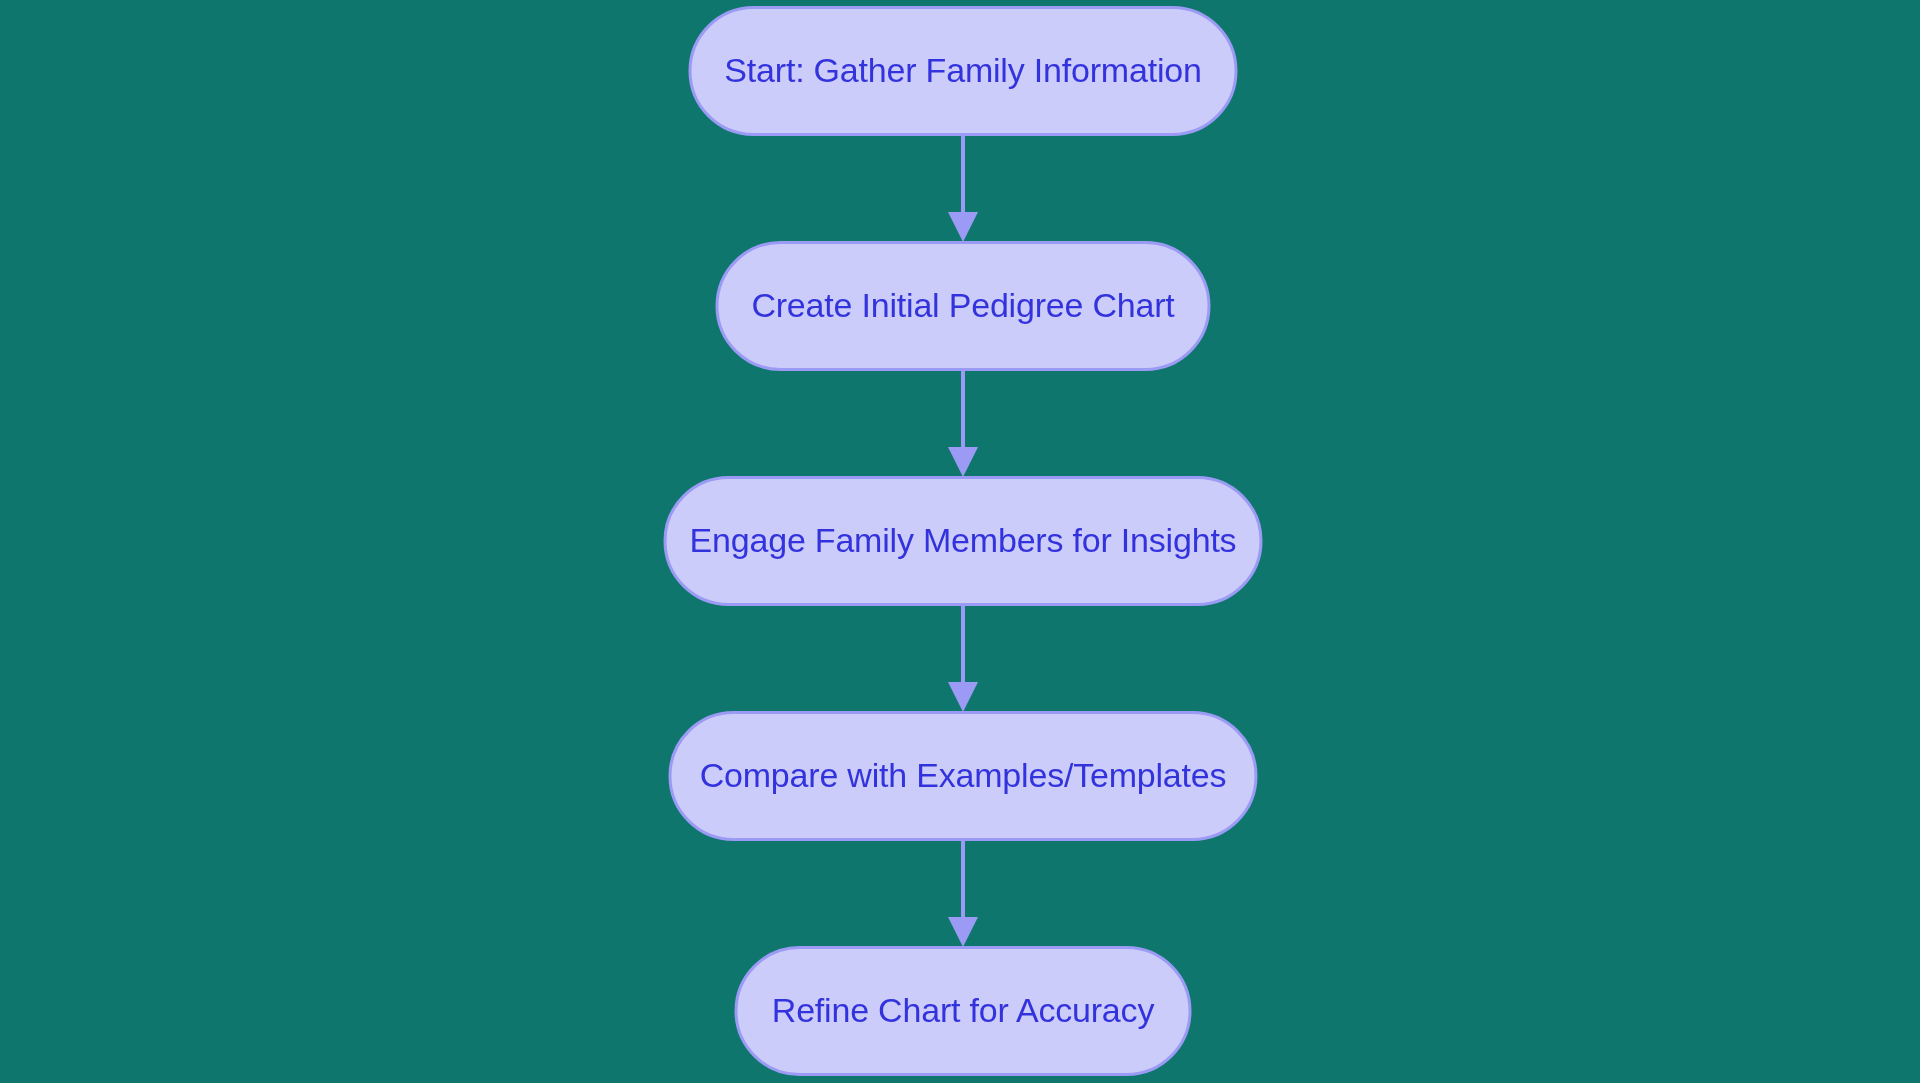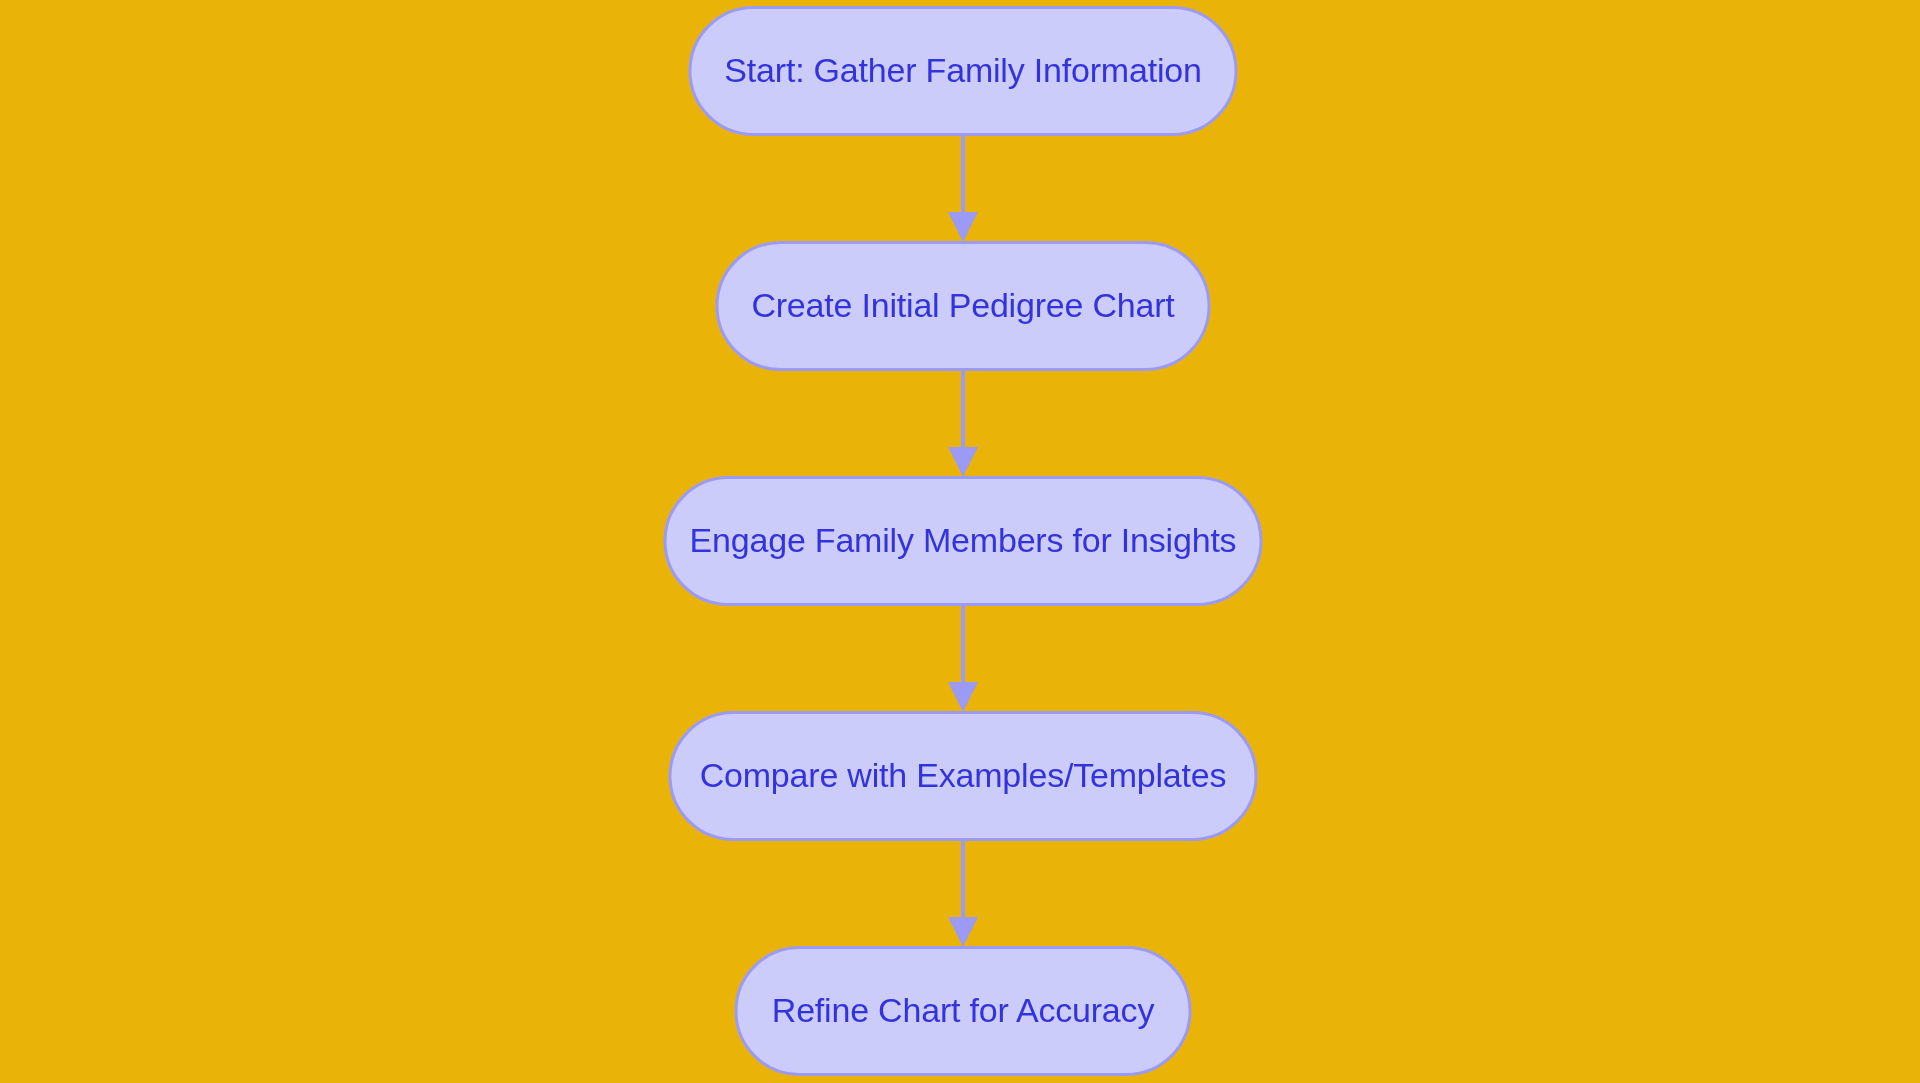--- a/index.html
+++ b/index.html
@@ -8,21 +8,21 @@
     padding: 0;
     background: #ffffff;
   }
   body {
     font-family: "Liberation Sans", sans-serif;
   }
   #canvas {
     position: relative;
     width: 1920px;
     height: 1083px;
-    background: #eab308;
+    background: #0f766e;
     overflow: hidden;
   }
   #flow-svg {
     position: absolute;
     left: 0;
     top: 0;
     width: 1920px;
     height: 1083px;
     display: block;
   }

